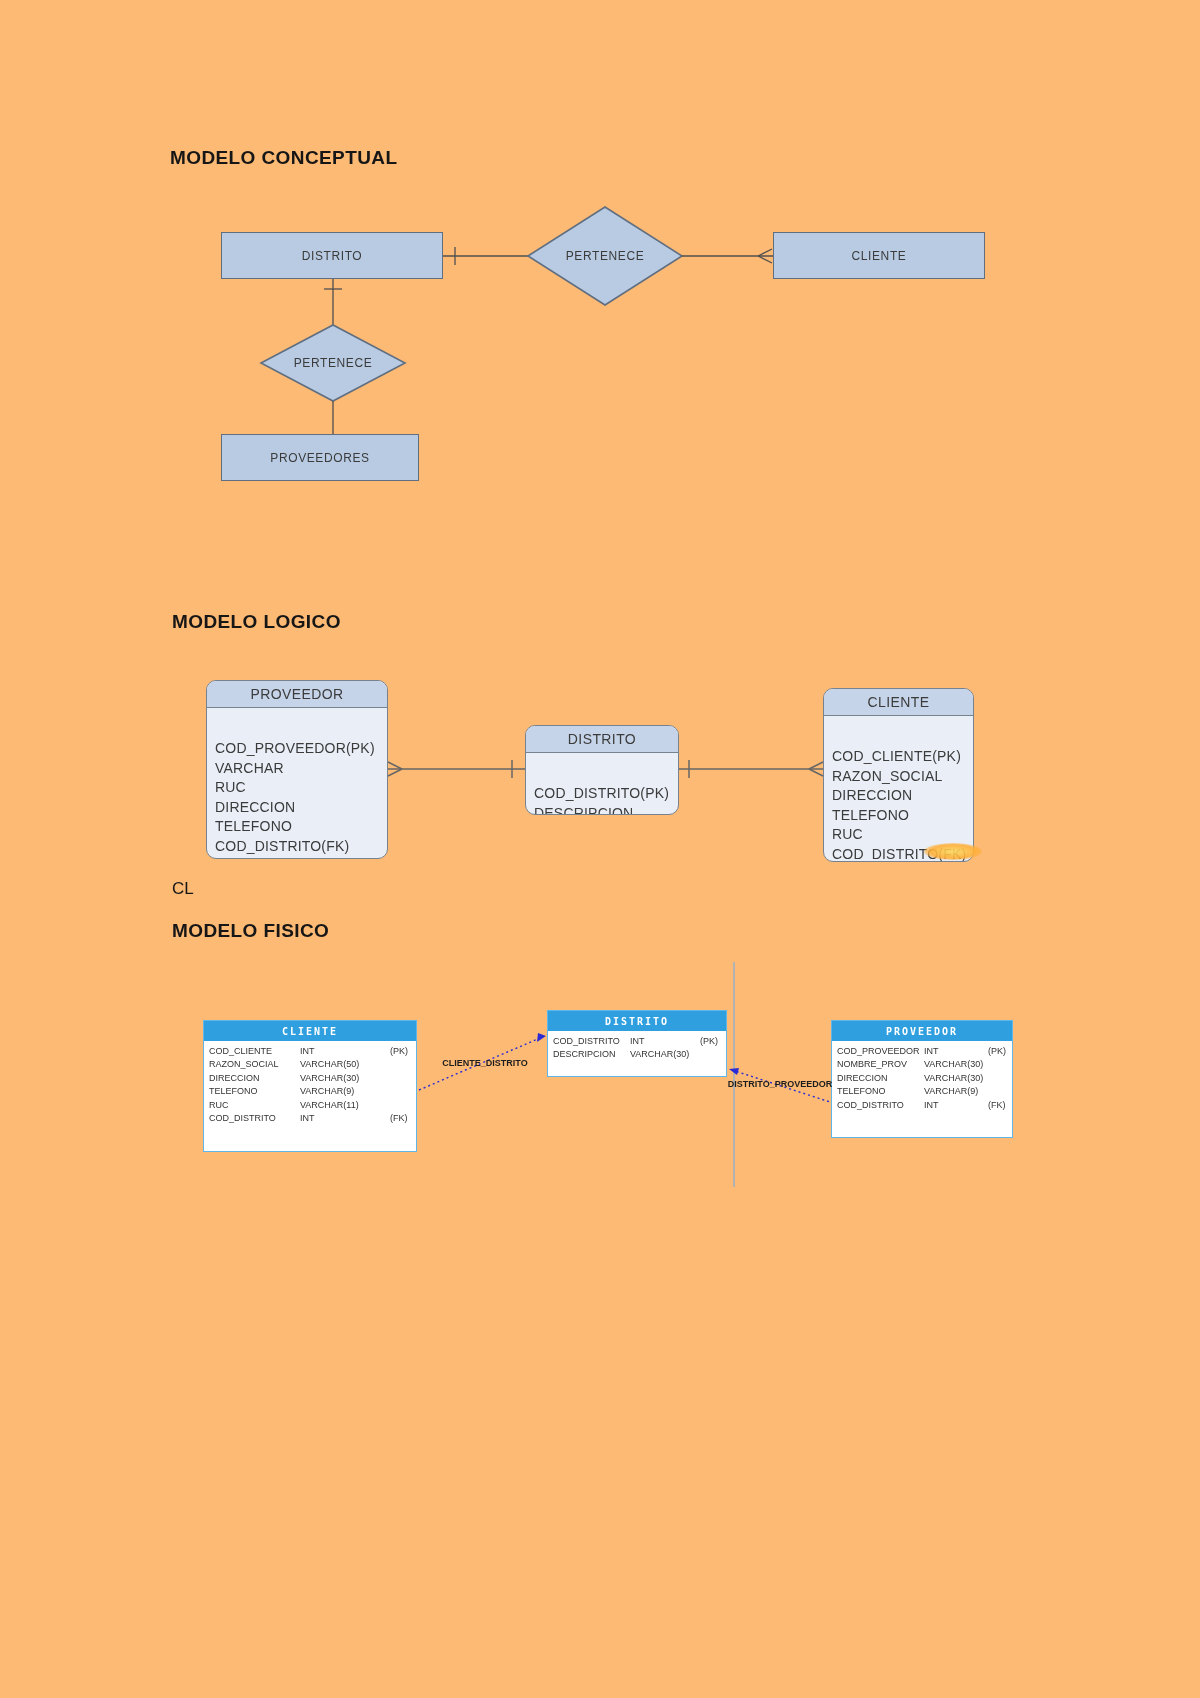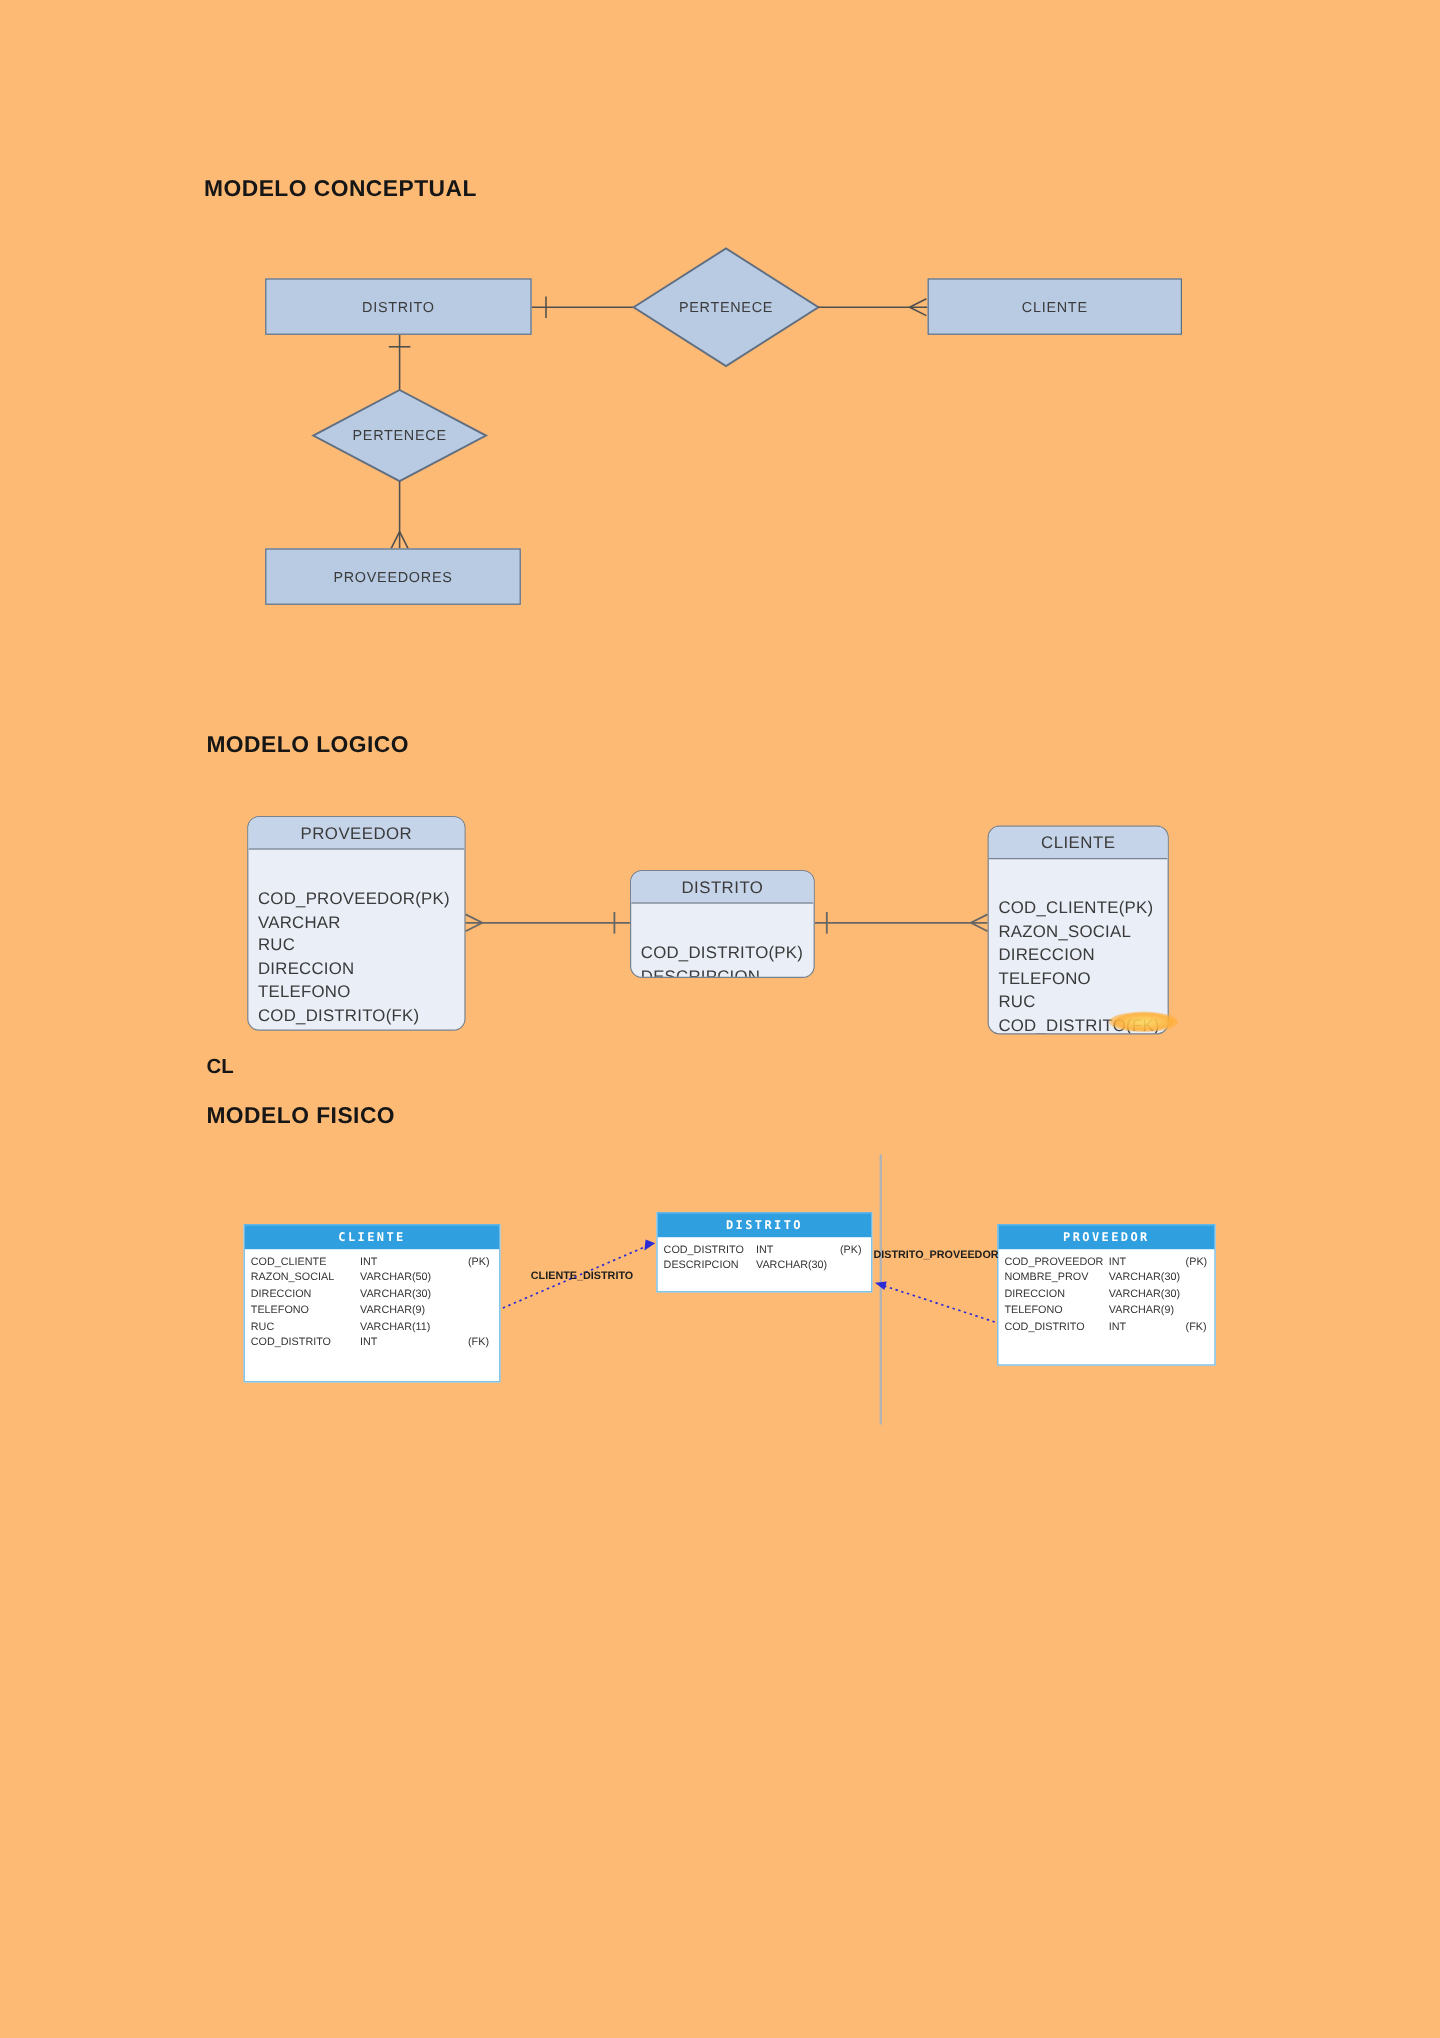--- a/index.html
+++ b/index.html
@@ -1,21 +1,21 @@
 <!DOCTYPE html>
 <html><head>
 <meta charset="utf-8">
 <style>
   html,body{margin:0;padding:0;background:#fff;}
   .page{position:relative;width:1200px;height:1698px;background:#fdba74;
         font-family:"Liberation Sans",sans-serif;overflow:hidden;}
   svg.overlay{position:absolute;left:0;top:0;}
 
   .title{position:absolute;font-size:19px;font-weight:600;color:#161616;letter-spacing:.4px;white-space:nowrap;}
-  .note{position:absolute;font-size:17px;font-weight:700;color:#161616;}
+  .note{position:absolute;font-size:17px;font-weight:400;color:#161616;}
 
   
   .centity{position:absolute;background:#b8cbe3;border:1.6px solid #5f6e80;
            display:flex;align-items:center;justify-content:center;
            font-size:12px;color:#3b3b3b;letter-spacing:.6px;box-sizing:border-box;}
   .dlabel{position:absolute;transform:translate(-50%,-50%);font-size:12px;color:#3b3b3b;letter-spacing:.6px;white-space:nowrap;}
 
   
   .ltable{position:absolute;background:#e9eef7;border:1.6px solid #77828f;border-radius:10px;
           overflow:hidden;box-sizing:border-box;}
@@ -90,21 +90,21 @@
   <div class="title" style="left:172px;top:611px">MODELO LOGICO</div>
   <div class="note" style="left:172px;top:879px">CL</div>
   <div class="title" style="left:172px;top:920px">MODELO FISICO</div>
 
   <div class="centity" style="left:221px;top:232px;width:222px;height:47px">
     <span>DISTRITO</span>
   </div>
   <div class="centity" style="left:773px;top:232px;width:212px;height:47px">
     <span>CLIENTE</span>
   </div>
-  <div class="centity" style="left:221px;top:457px;width:213px;height:47px">
+  <div class="centity" style="left:221px;top:434px;width:198px;height:47px">
     <span>PROVEEDORES</span>
   </div>
   <span class="dlabel" style="left:605px;top:256px">PERTENECE</span>
   <span class="dlabel" style="left:333px;top:363px">PERTENECE</span>
 
   <div class="ltable" style="left:206px;top:680px;width:182px;height:179px">
     <div class="lhead">PROVEEDOR</div>
     <div class="lbody">
       <div class="lrow">COD_PROVEEDOR(PK)</div>
       <div class="lrow">VARCHAR</div>
@@ -212,15 +212,15 @@
       </div>
       <div class="prow">
         <span class="c1">COD_DISTRITO</span>
         <span class="c2">INT</span>
         <span class="c3">(FK)</span>
       </div>
     </div>
   </div>
 
   <span class="rlabel" style="left:429px;top:1058px;width:112px">CLIENTE_DISTRITO</span>
-  <span class="rlabel" style="left:727px;top:1040px;width:106px">DISTRITO_PROVEEDOR</span>
+  <span class="rlabel" style="left:727px;top:1079px;width:106px">DISTRITO_PROVEEDOR</span>
 
 </div>
 
 </body></html>

